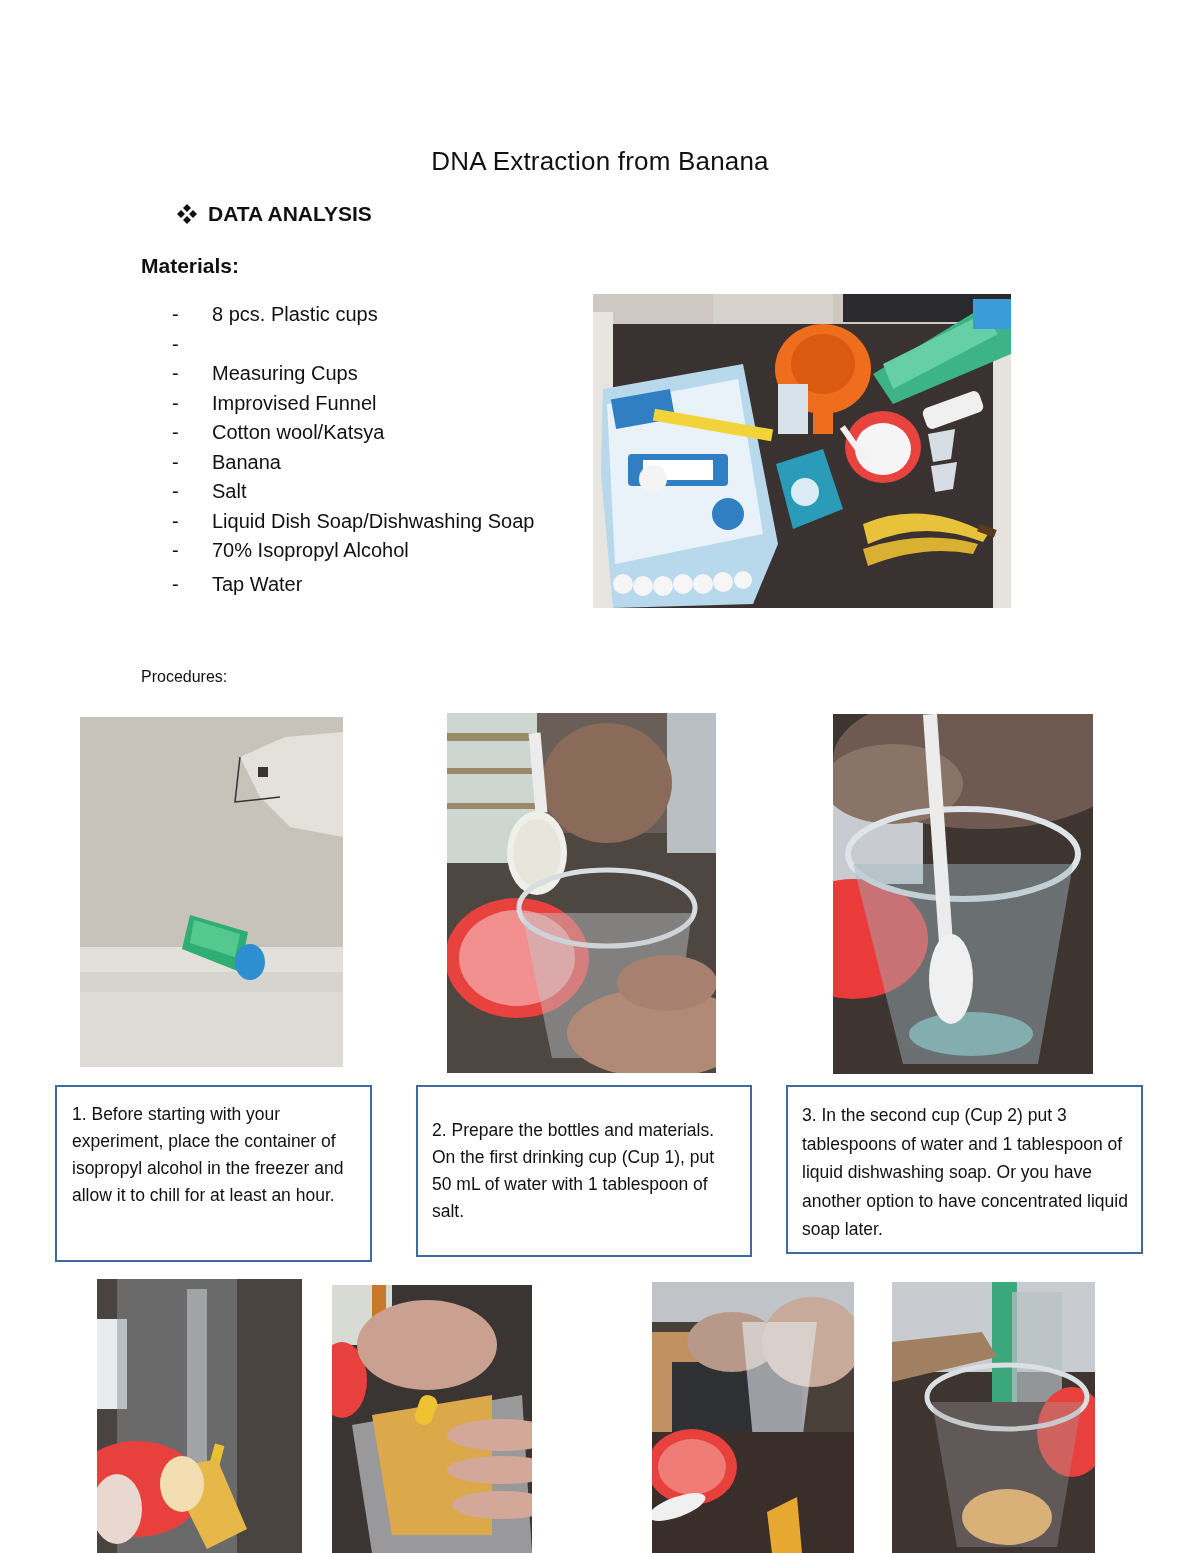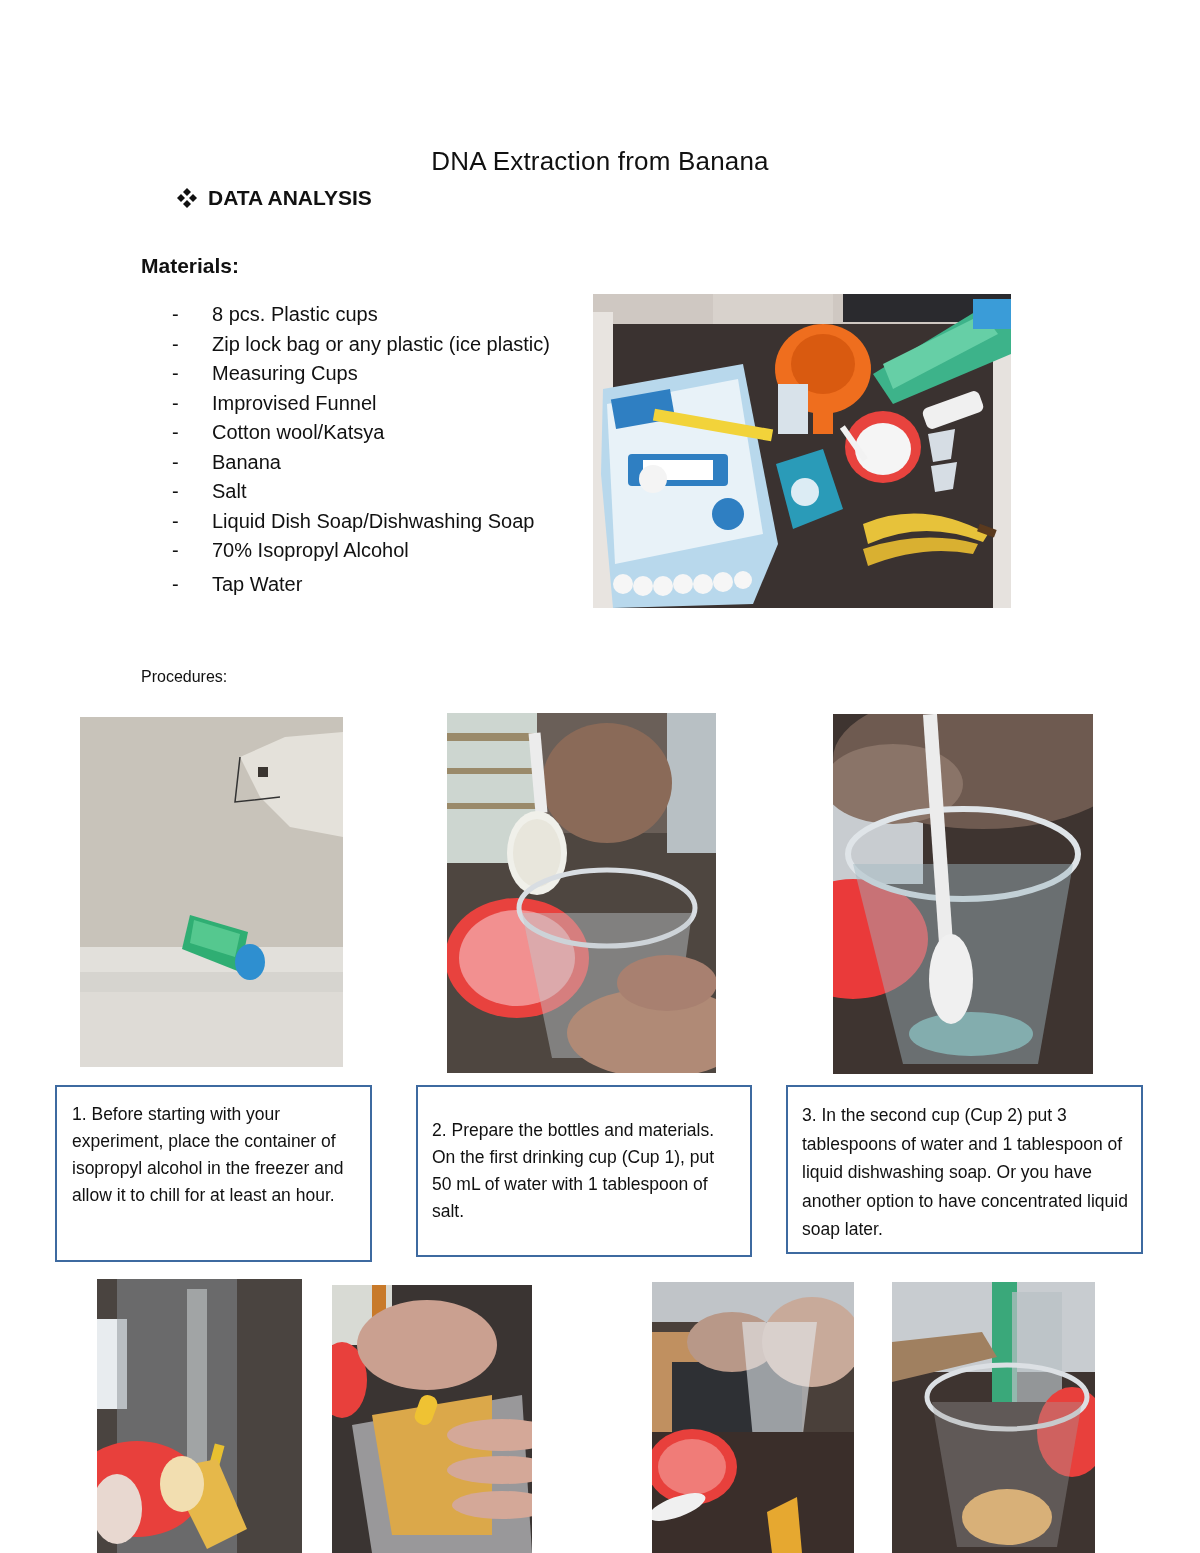--- a/index.html
+++ b/index.html
@@ -2,21 +2,21 @@
 <html><head>
 <meta charset="utf-8">
 <style>
   html, body { margin: 0; padding: 0; background: #ffffff; }
   body {
     width: 1200px; height: 1553px; position: relative; overflow: hidden;
     font-family: "Liberation Sans", "DejaVu Sans", sans-serif; color: #111;
   }
   .abs { position: absolute; }
   .title { left: 0; width: 1200px; top: 146px; text-align: center; font-size: 26px; font-weight: normal; letter-spacing: 0.2px; }
-  .section-heading { left: 176px; top: 186px; font-size: 21px; font-weight: bold; display: flex; align-items: center; gap: 10px; }
+  .section-heading { left: 176px; top: 202px; font-size: 21px; font-weight: bold; display: flex; align-items: center; gap: 10px; }
   .diamond-bullet { width: 22px; height: 22px; display: inline-block; }
   .materials-label { left: 141px; top: 254px; font-size: 21px; font-weight: bold; }
   .materials-list { left: 172px; top: 300px; margin: 0; padding: 0; list-style: none; font-size: 20px; }
   .materials-list li { display: flex; height: 29.5px; align-items: center; }
   .materials-list li:last-child { margin-top: 4px; }
   .materials-list .dash { width: 40px; display: inline-block; }
   .procedures-label { left: 141px; top: 668px; font-size: 16px; font-weight: normal; }
   .photo { overflow: hidden; }
   .photo svg { width: 100%; height: 100%; display: block; }
   .step-box {
@@ -44,21 +44,20 @@
 
 <div class="abs materials-label">Materials:</div>
 
 <ul class="abs materials-list">
   <li>
       <span class="dash">-</span>
       <span>8 pcs. Plastic cups</span>
     </li>
   <li>
       <span class="dash">-</span>
-      <span>Zip lock bag or any plastic (ice plastic)</span>
     </li>
   <li>
       <span class="dash">-</span>
       <span>Measuring Cups</span>
     </li>
   <li>
       <span class="dash">-</span>
       <span>Improvised Funnel</span>
     </li>
   <li>

